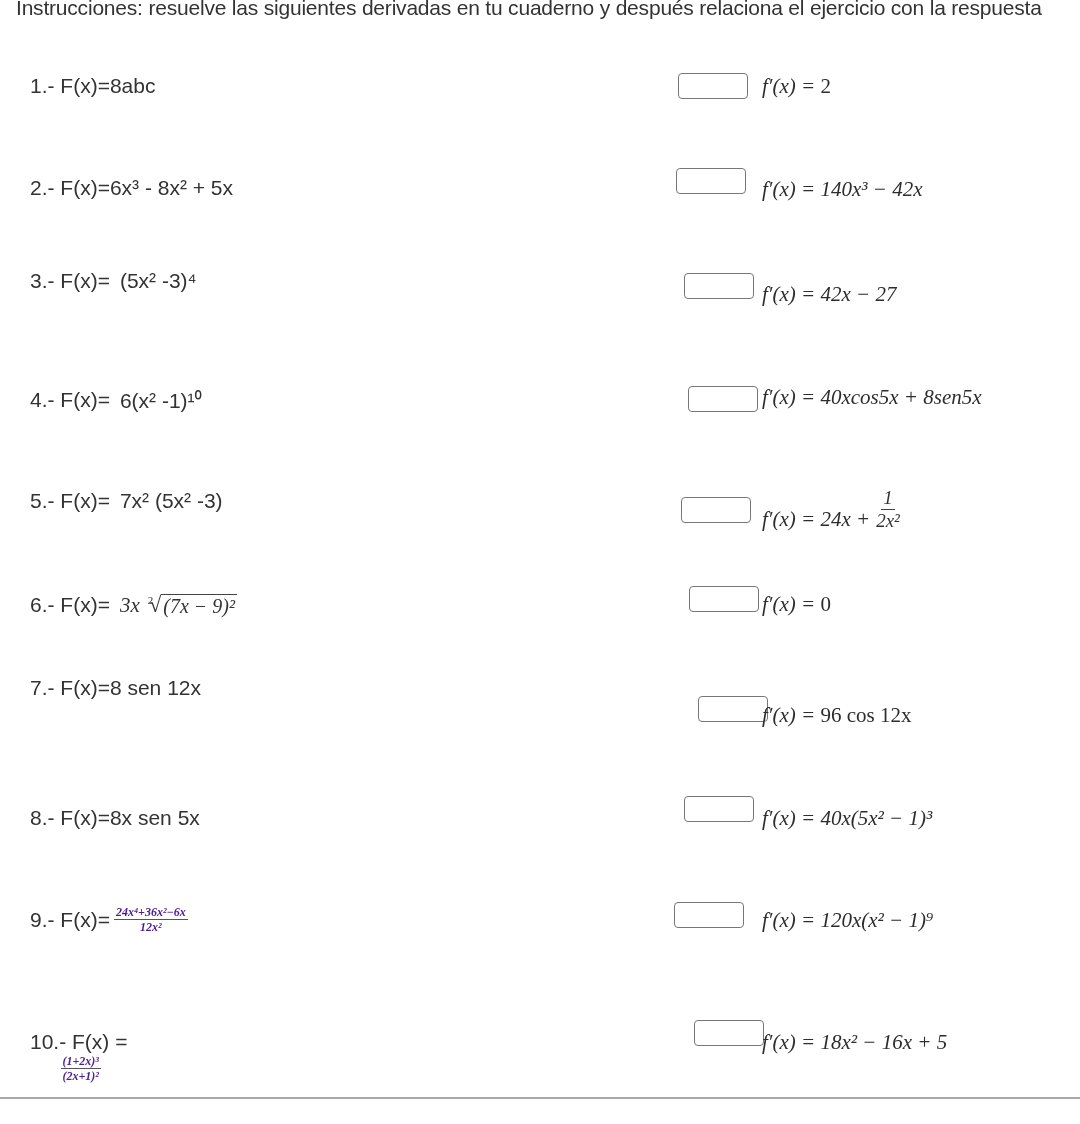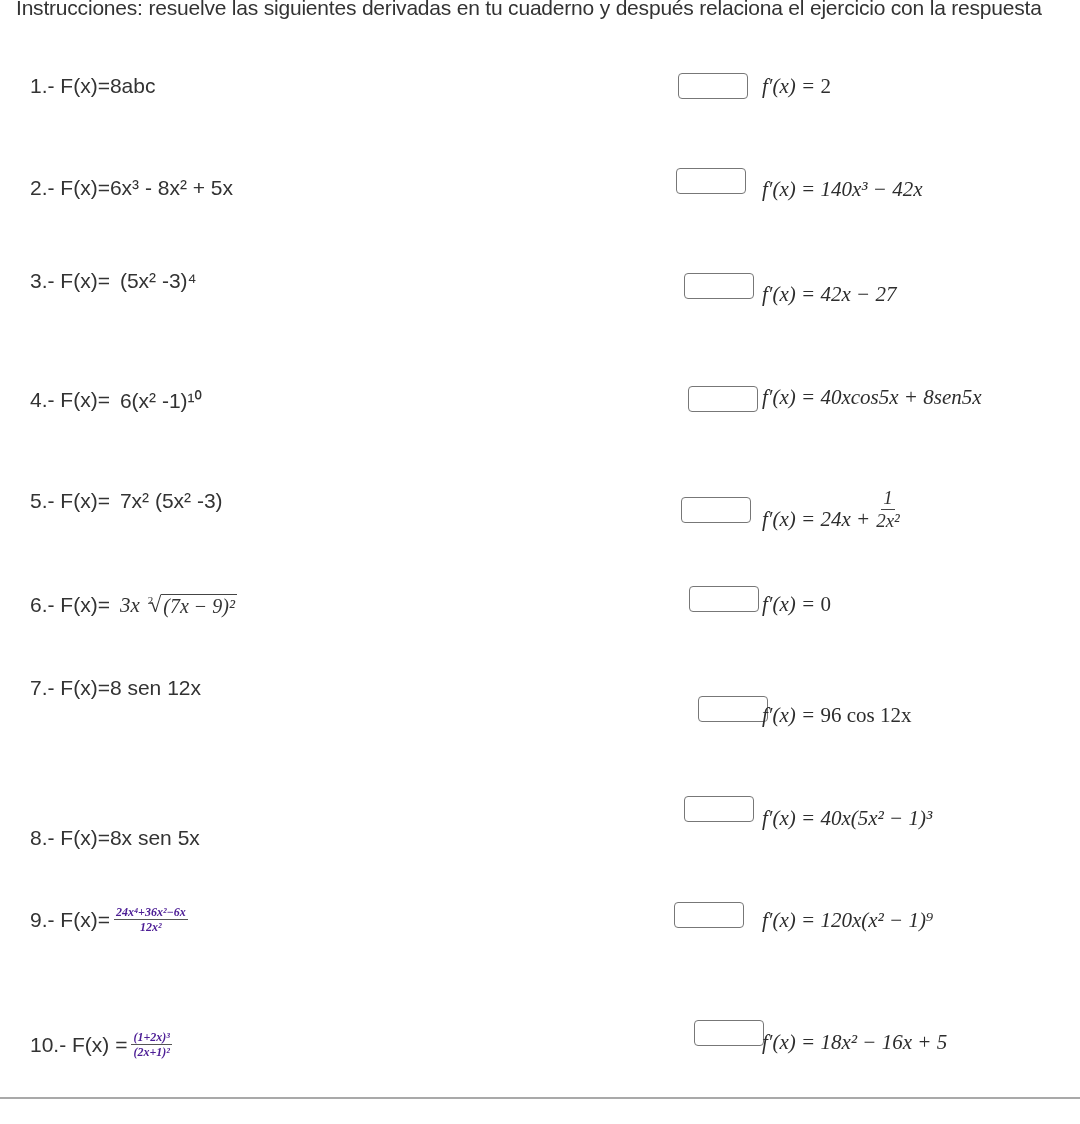--- a/index.html
+++ b/index.html
@@ -158,34 +158,34 @@
     <span class="sym">√</span>
     <span class="under">(7x − 9)²</span>
   </span>
 </div>
 
 <div class="row-left" style="top:676px;">
   <span>7.-  F(x)= </span>
   <span>8  sen 12x</span>
 </div>
 
-<div class="row-left" style="top:806px;margin-top:20px;">
+<div class="row-left" style="top:806px;">
   <span>8.- F(x)= </span>
   <span>8x  sen 5x</span>
 </div>
 
 <div class="row-left" style="top:905px;">
   <span>9.- F(x)=</span>
   <span class="frac">
     <span class="num">24x⁴+36x²−6x</span>
     <span class="den">12x²</span>
   </span>
 </div>
 
-<div class="row-left" style="top:1030px;">
+<div class="row-left" style="top:1030px;flex-direction:column;">
   <span>10.- F(x) =</span>
   <span class="frac">
     <span class="num">(1+2x)³</span>
     <span class="den">(2x+1)²</span>
   </span>
 </div>
 
 <div class="answer-box" style="left:678px; top:73px;"></div>
 <div class="ans" style="left:762px; top:74px;">
   <span class="it">f′(x) = </span>&nbsp;

